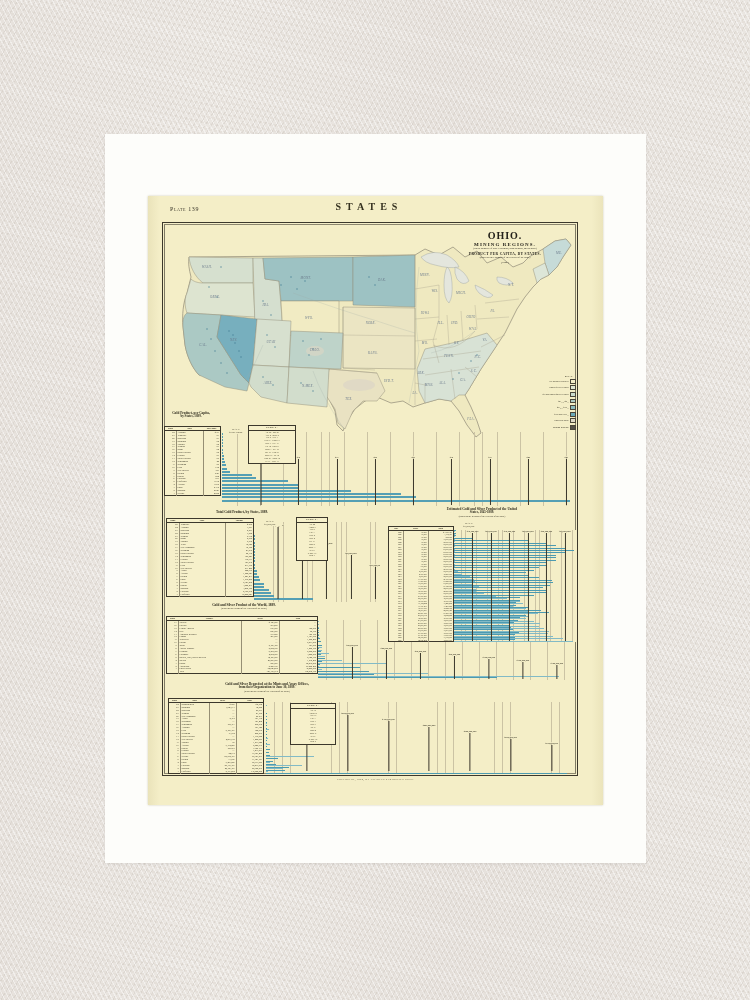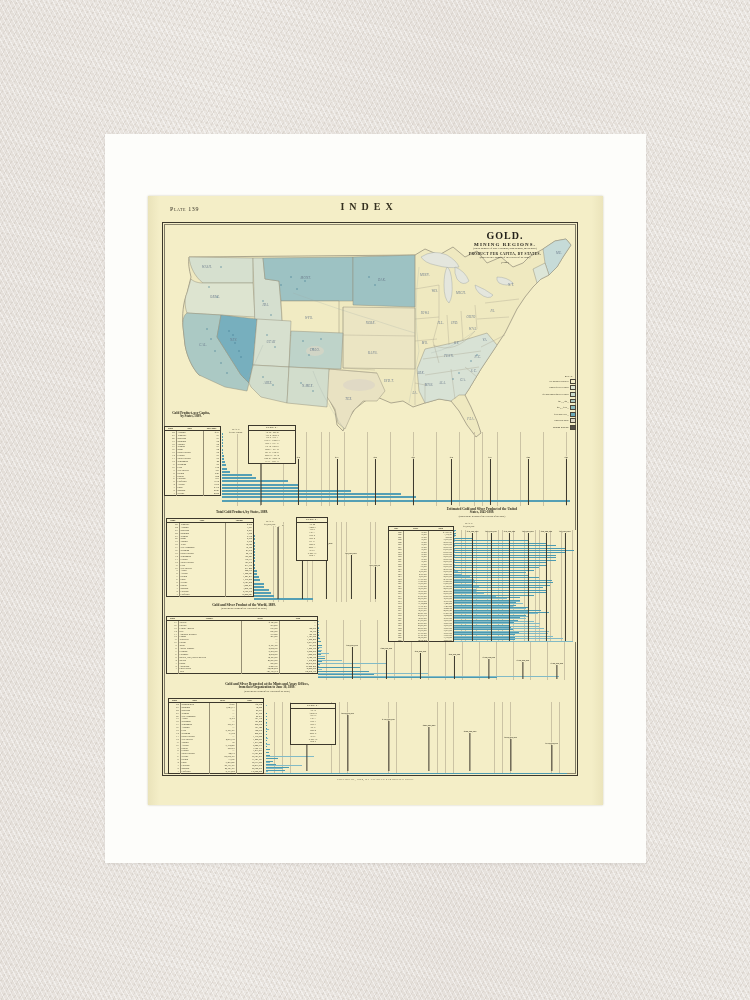--- a/index.html
+++ b/index.html
@@ -61,21 +61,21 @@
   .copy{position:absolute;left:0;width:455px;top:581.5px;text-align:center;font-size:2.5px;letter-spacing:.4px;color:#45412f}
 </style>
 </head>
 <body>
 
 <div class="scene">
   <div class="mat">
     <div class="plate">
 
       <div class="plabel">Plate 139</div>
-      <div class="pghead">INDEX</div>
+      <div class="pghead">STATES</div>
       <div class="frame"></div>
 
       <div class="map">
         <svg viewBox="0 0 414 224" preserveAspectRatio="none">
           <path fill="#efe9c0" stroke="#8f8a77" stroke-width="0.7" d="M26,34 L252,32 L262,26 L276,32 L290,24 L302,34 L314,28 L324,40 L338,34 L350,44 L360,40 L366,34 L380,26 L392,18 L403,16 L408,22 L400,34 L394,44 L386,52 L378,56 L370,64 L362,74 L354,86 L348,98 L342,110 L334,122 L326,134 L318,146 L312,156 L306,166 L302,172 L308,184 L314,198 L318,210 L313,214 L304,202 L296,188 L288,178 L276,176 L262,180 L250,184 L240,178 L228,180 L214,174 L202,178 L192,186 L184,198 L180,208 L174,202 L172,188 L166,176 L158,168 L146,162 L136,158 L36,152 C30,146 24,134 22,122 L20,104 C19,92 20,80 24,70 L28,54 C26,46 25,40 26,34 Z"></path>
           <g stroke="#8f8a77" stroke-width="0.45">
             <path fill="#ebe5c3" d="M180,84 L252,85 L252,146 L180,145 Z"></path>
             <path fill="#e9e2c2" d="M166,146 L214,150 L222,168 L214,178 L200,178 L190,188 L182,206 L175,200 L172,186 L164,174 L150,163 L138,158 L164,160 Z"></path>
             <path fill="#d6e0cf" d="M26,34 L90,35 L90,60 L40,60 C32,54 27,44 26,34 Z"></path>
             <path fill="#dde4d0" d="M40,60 L90,60 L92,94 L24,90 C21,82 22,74 24,70 L28,56 C30,58 34,60 40,60 Z"></path>
@@ -180,21 +180,21 @@
             <span class="mlab" style="left: 76.1%; top: 59.8%;">N.C.</span>
             <span class="mlab" style="left: 77.8%; top: 52.2%;">VA.</span>
             <span class="mlab" style="left: 74.9%; top: 47.3%;">W.VA.</span>
             <span class="mlab" style="left: 79.7%; top: 39.3%;">PA.</span>
             <span class="mlab" style="left: 84.1%; top: 27.7%;">N.Y.</span>
             <span class="mlab" style="left: 95.7%; top: 13.4%;">ME.</span>
           </div>
       </div>
 
       <div class="tb">
-        <div class="t1">GOLD.</div>
+        <div class="t1">OHIO.</div>
         <div class="t2">MINING REGIONS.</div>
         <div class="n">(On the authority of State Geologists, Mineralogists, and Reports.)</div>
         <div class="t3">PRODUCT PER CAPITA, BY STATES.</div>
         <div class="n">(Based on the Estimates of the Director of the Mint.)</div>
         <div class="yr">[1889.]</div>
       </div>
 
       <div class="key">
         <div class="kt">KEY.</div>
         <div>

